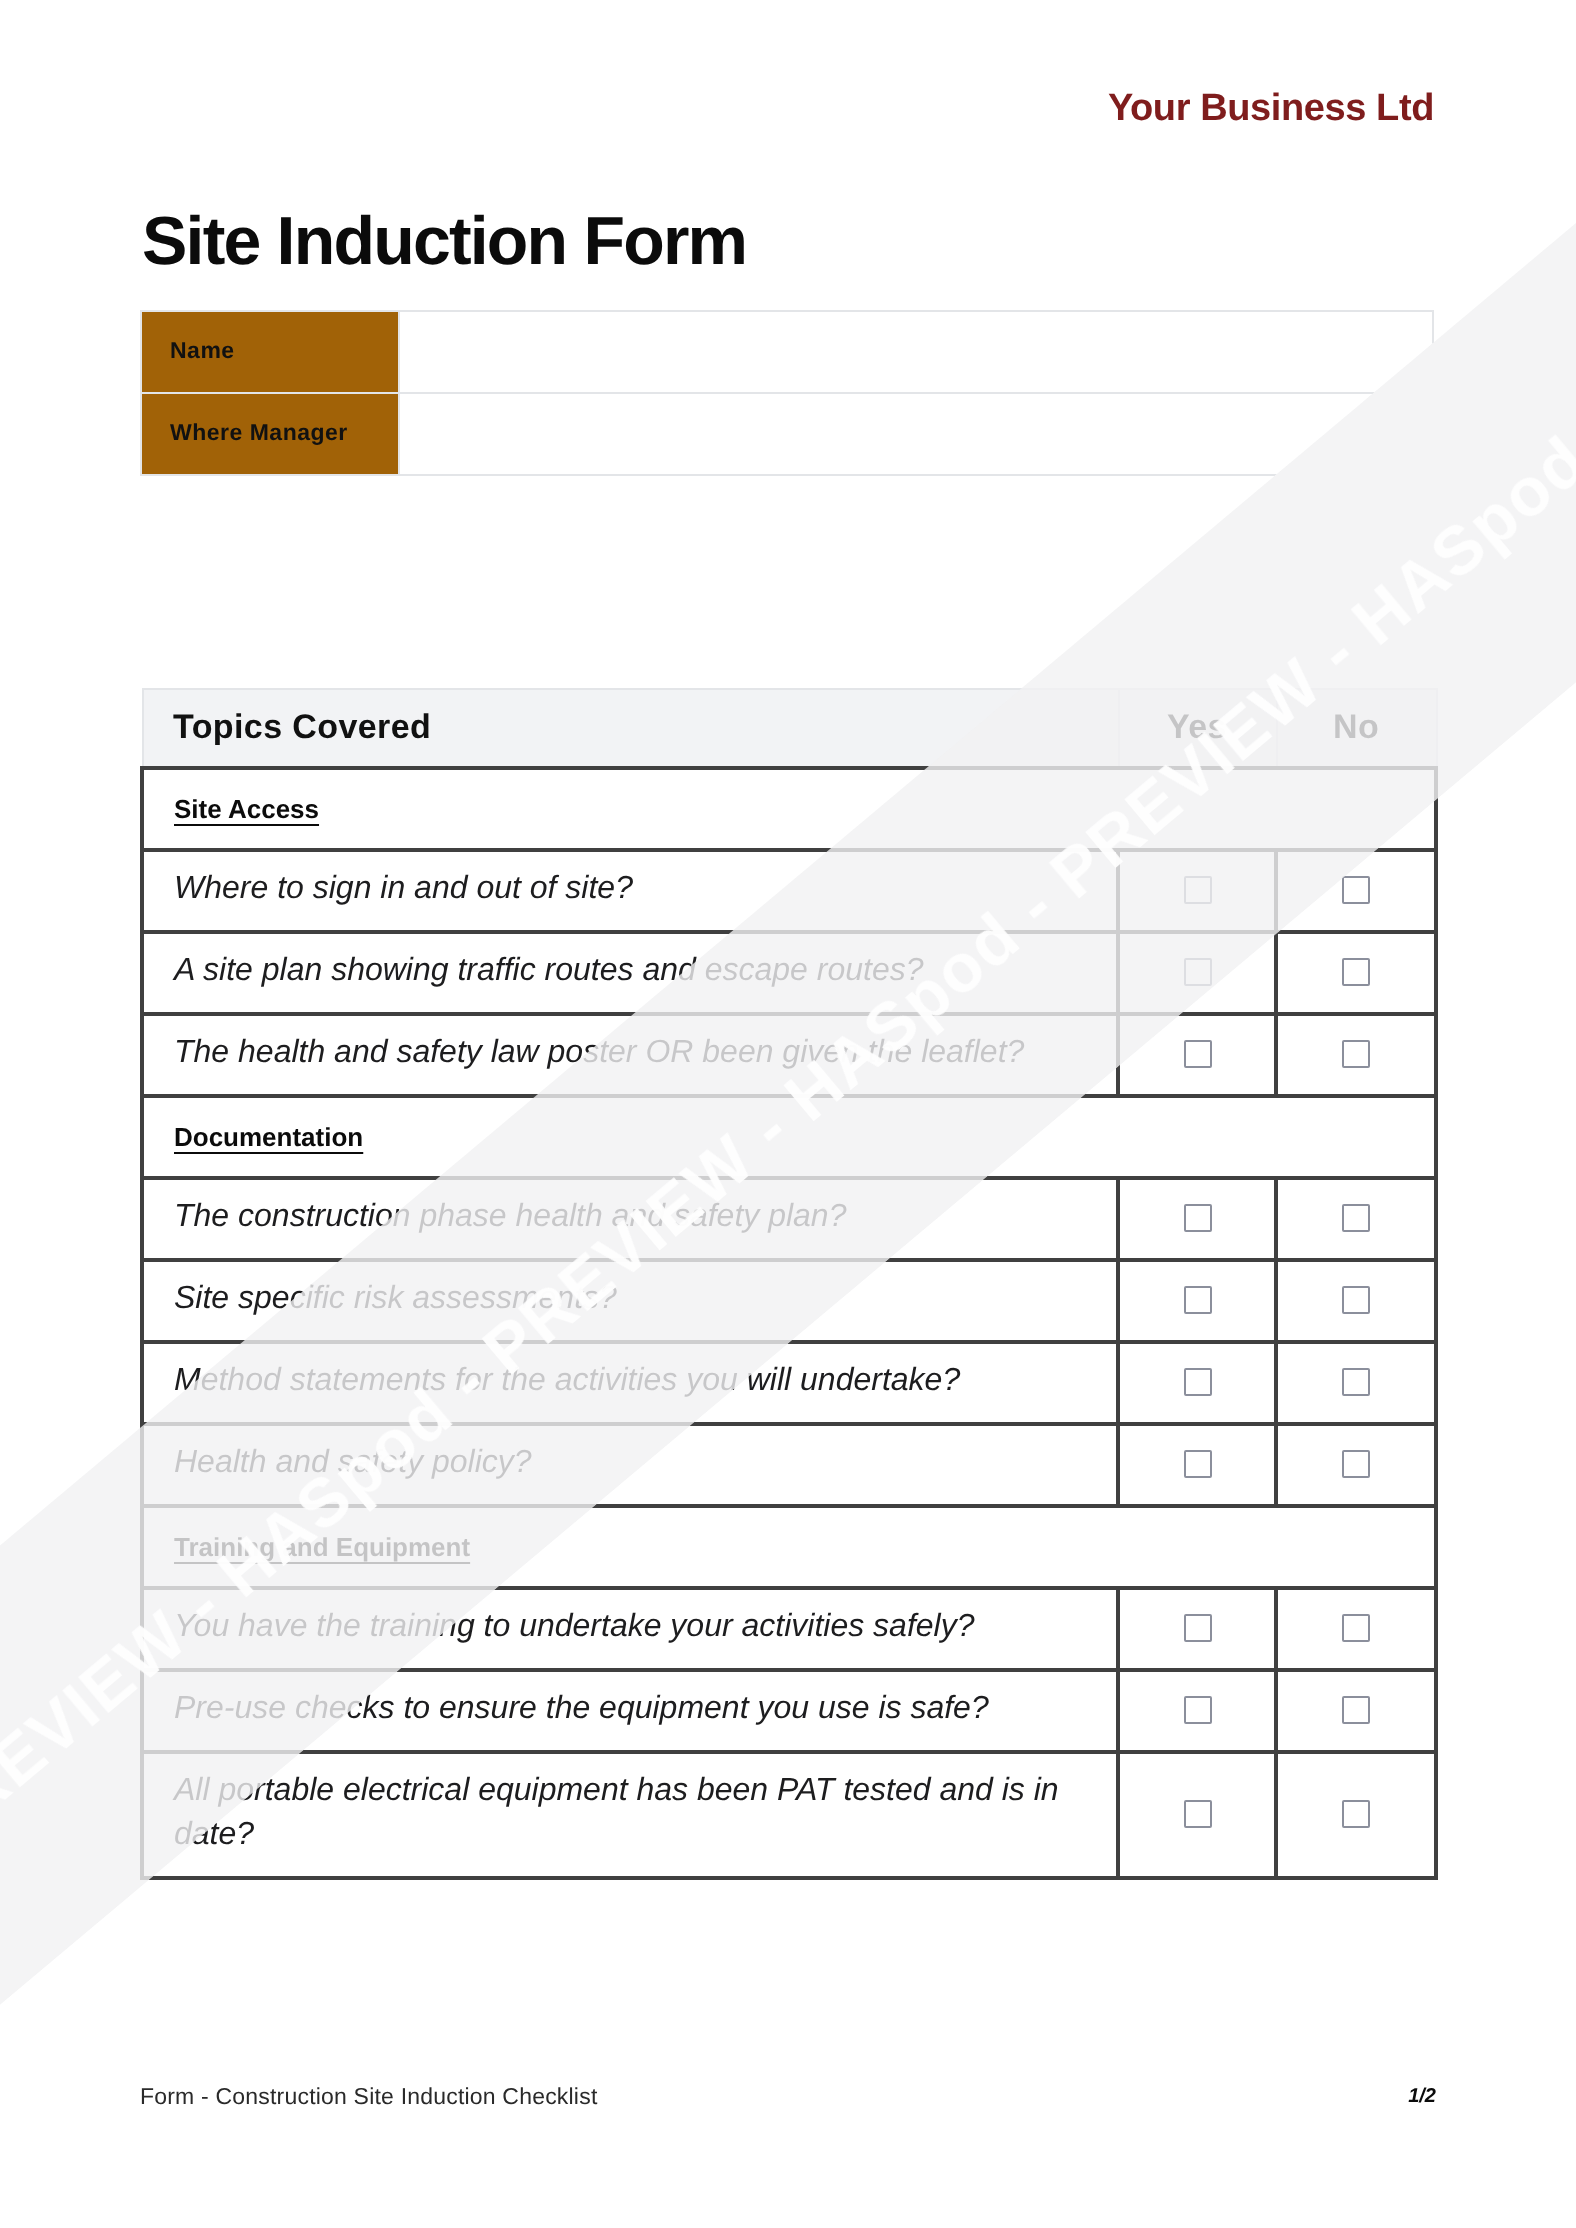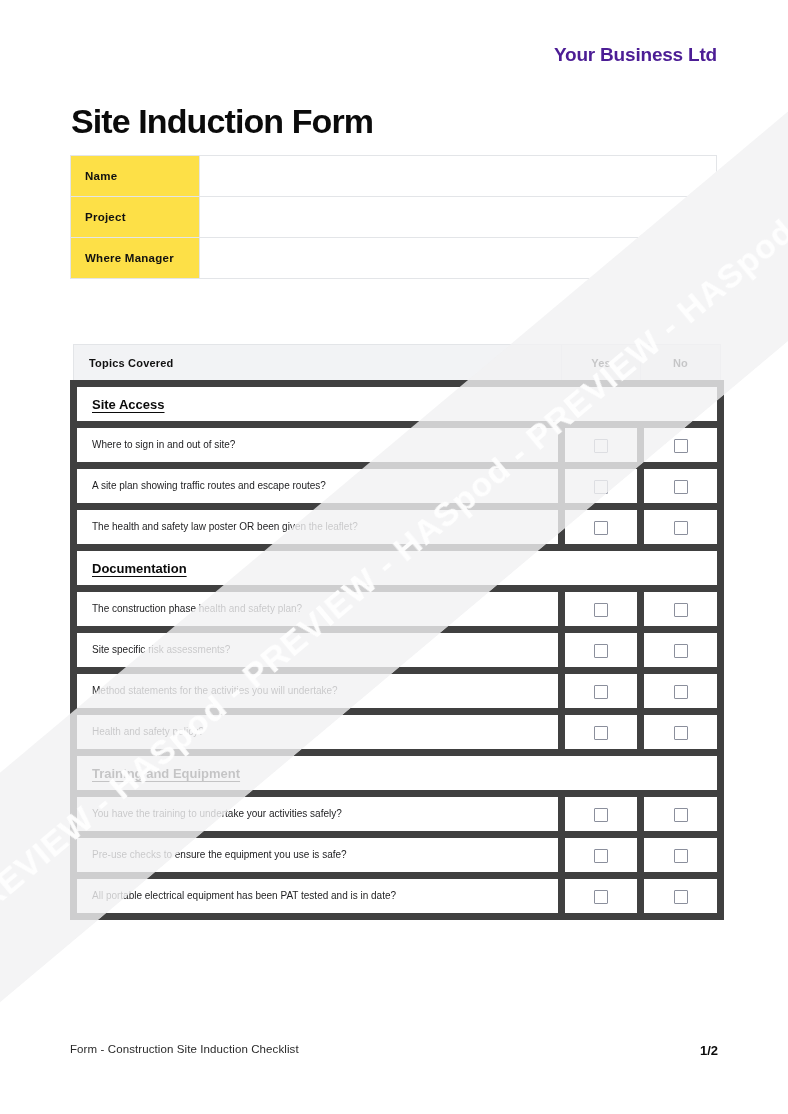--- a/index.html
+++ b/index.html
@@ -22,21 +22,21 @@
   }
 
   
   .brand {
     position: absolute;
     top: 44px;
     right: 71px;
     font-size: 19px;
     font-weight: 700;
     letter-spacing: -0.2px;
-    color: #4c1d95;
+    color: #7f1d1d;
   }
 
   .doc-title {
     position: absolute;
     top: 104px;
     left: 71px;
     font-size: 34px;
     font-weight: 700;
     letter-spacing: -0.9px;
     color: #0b0b0b;
@@ -53,21 +53,21 @@
     table-layout: fixed;
   }
   .info-table td {
     height: 41px;
     border: 1px solid #e3e5e8;
     padding: 0 14px;
     vertical-align: middle;
   }
   .info-table td.info-label {
     width: 129px;
-    background: #fde047;
+    background: #a16207;
     font-size: 11.5px;
     font-weight: 700;
     letter-spacing: 0.25px;
     color: #111;
   }
   .info-table td.info-value {
     background: #ffffff;
     font-size: 12px;
     color: #222;
   }
@@ -82,42 +82,43 @@
     table-layout: fixed;
   }
   .topics-table col.c-topic { width: 488px; }
   .topics-table col.c-yes   { width: 79px; }
   .topics-table col.c-no    { width: 80px; }
 
   .topics-table th {
     height: 39px;
     background: #f2f3f5;
     border: 1px solid #e3e5e8;
-    font-size: 11px;
+    font-size: 17px;
     font-weight: 700;
     letter-spacing: 0.2px;
     color: #111;
     text-align: left;
     padding: 0 15px;
     vertical-align: middle;
   }
   .topics-table th.th-center { text-align: center; padding: 0; }
 
   .topics-table td {
-    border: 7px solid #404040;
+    border: 2px solid #404040;
     vertical-align: middle;
   }
 
   td.topic-cell {
     height: 41px;
     padding: 8px 15px;
-    font-size: 10px;
+    font-size: 16px;
     line-height: 1.42;
     color: #1d1d1f;
     font-weight: 400;
+    font-style: italic;
   }
   td.topic-cell.tall { height: 58px; }
 
   td.section-cell {
     height: 41px;
     padding: 0 15px;
     font-size: 13px;
     font-weight: 700;
     color: #0b0b0b;
     text-decoration: underline;
@@ -147,23 +148,24 @@
     display: flex;
     justify-content: space-between;
     align-items: flex-start;
   }
   .footer-text {
     font-size: 11.5px;
     color: #2a2a2a;
     letter-spacing: 0.1px;
   }
   .footer-page {
-    font-size: 13px;
+    font-size: 10px;
     font-weight: 700;
     color: #0b0b0b;
+    font-style: italic;
   }
 
   
   .watermark-layer {
     position: absolute;
     inset: 0;
     pointer-events: none;
     z-index: 20;
     overflow: hidden;
   }
@@ -203,24 +205,20 @@
 
   <h1 class="doc-title">Site Induction Form</h1>
 
   <table class="info-table">
     <tbody id="info-body">
         <tr>
           <td class="info-label">Name</td>
           <td class="info-value"></td>
         </tr>
         <tr>
-          <td class="info-label">Project</td>
-          <td class="info-value"></td>
-        </tr>
-        <tr>
           <td class="info-label">Where Manager</td>
           <td class="info-value"></td>
         </tr>
       </tbody>
   </table>
 
   <table class="topics-table">
     <colgroup>
       <col class="c-topic">
         <col class="c-yes">

